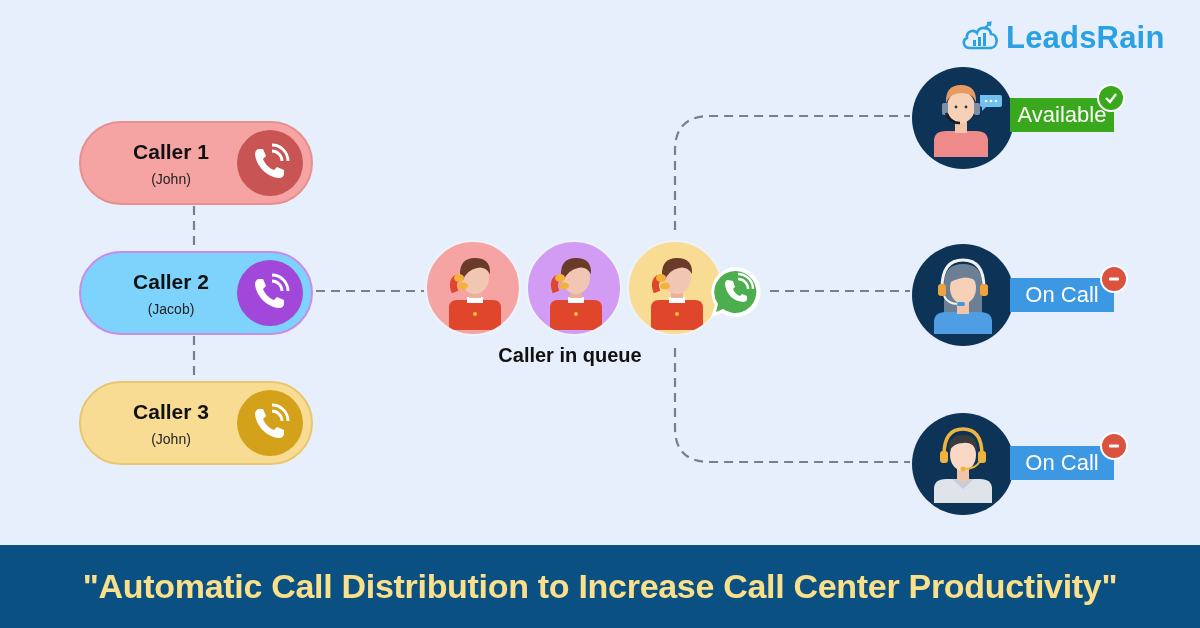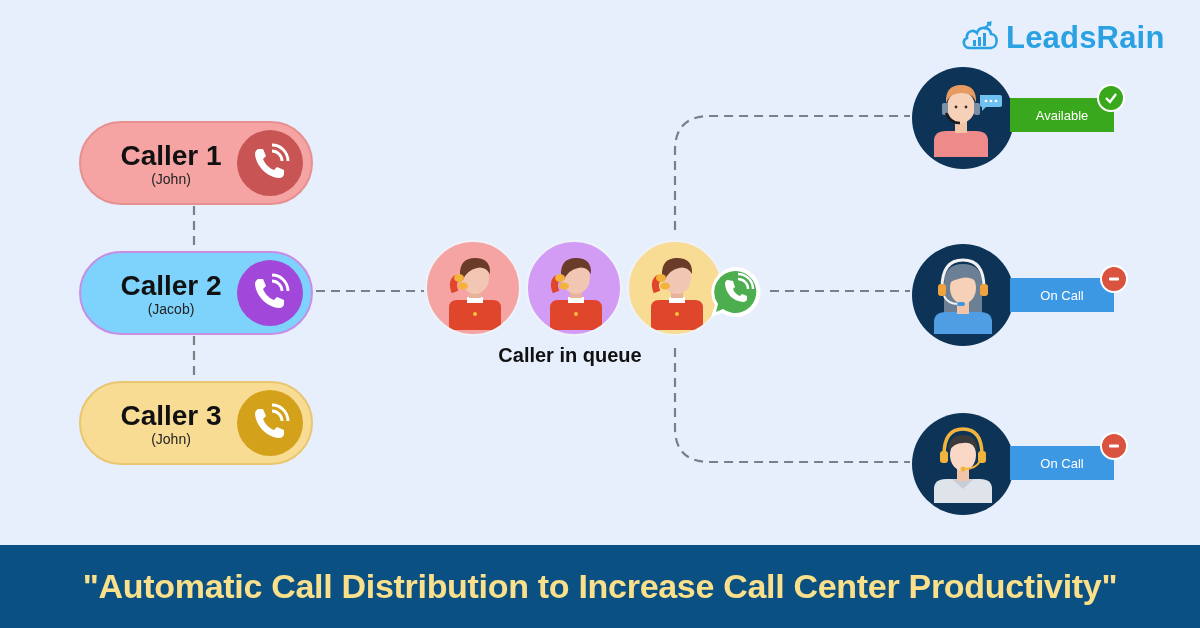--- a/index.html
+++ b/index.html
@@ -18,21 +18,21 @@
   
   svg.connectors { position: absolute; left: 0; top: 0; width: 1200px; height: 628px; }
 
   
   .caller {
     position: absolute; left: 79px; width: 234px; height: 84px;
     border-radius: 42px; border: 2px solid;
   }
   .caller .name {
     position: absolute; left: 0; width: 180px; top: 17px;
-    text-align: center; font-size: 28px; font-weight: 700; color: #111;
+    text-align: center; font-size: 21px; font-weight: 700; color: #111;
   }
   .caller .sub {
     position: absolute; left: 0; width: 180px; top: 48px;
     text-align: center; font-size: 14px; color: #222;
   }
   .caller .phone {
     position: absolute; right: 8px; top: 7px; width: 66px; height: 66px;
     border-radius: 50%; display: flex; align-items: center; justify-content: center;
   }
 
@@ -50,21 +50,21 @@
   }
 
   
   .agent {
     position: absolute; left: 912px; width: 102px; height: 102px; border-radius: 50%;
     background: #0d3457; overflow: hidden;
   }
   .status {
     position: absolute; left: 1010px; width: 104px; height: 34px;
     display: flex; align-items: center; justify-content: center;
-    font-size: 13px; color: #fff;
+    font-size: 22px; color: #fff;
   }
   .status-icon {
     position: absolute; width: 28px; height: 28px; border-radius: 50%;
     border: 2px solid #fff; display: flex; align-items: center; justify-content: center;
   }
 
   
   .banner {
     position: absolute; left: 0; top: 545px; width: 1200px; height: 83px;
     background: #0a5082; display: flex; align-items: center; justify-content: center;

